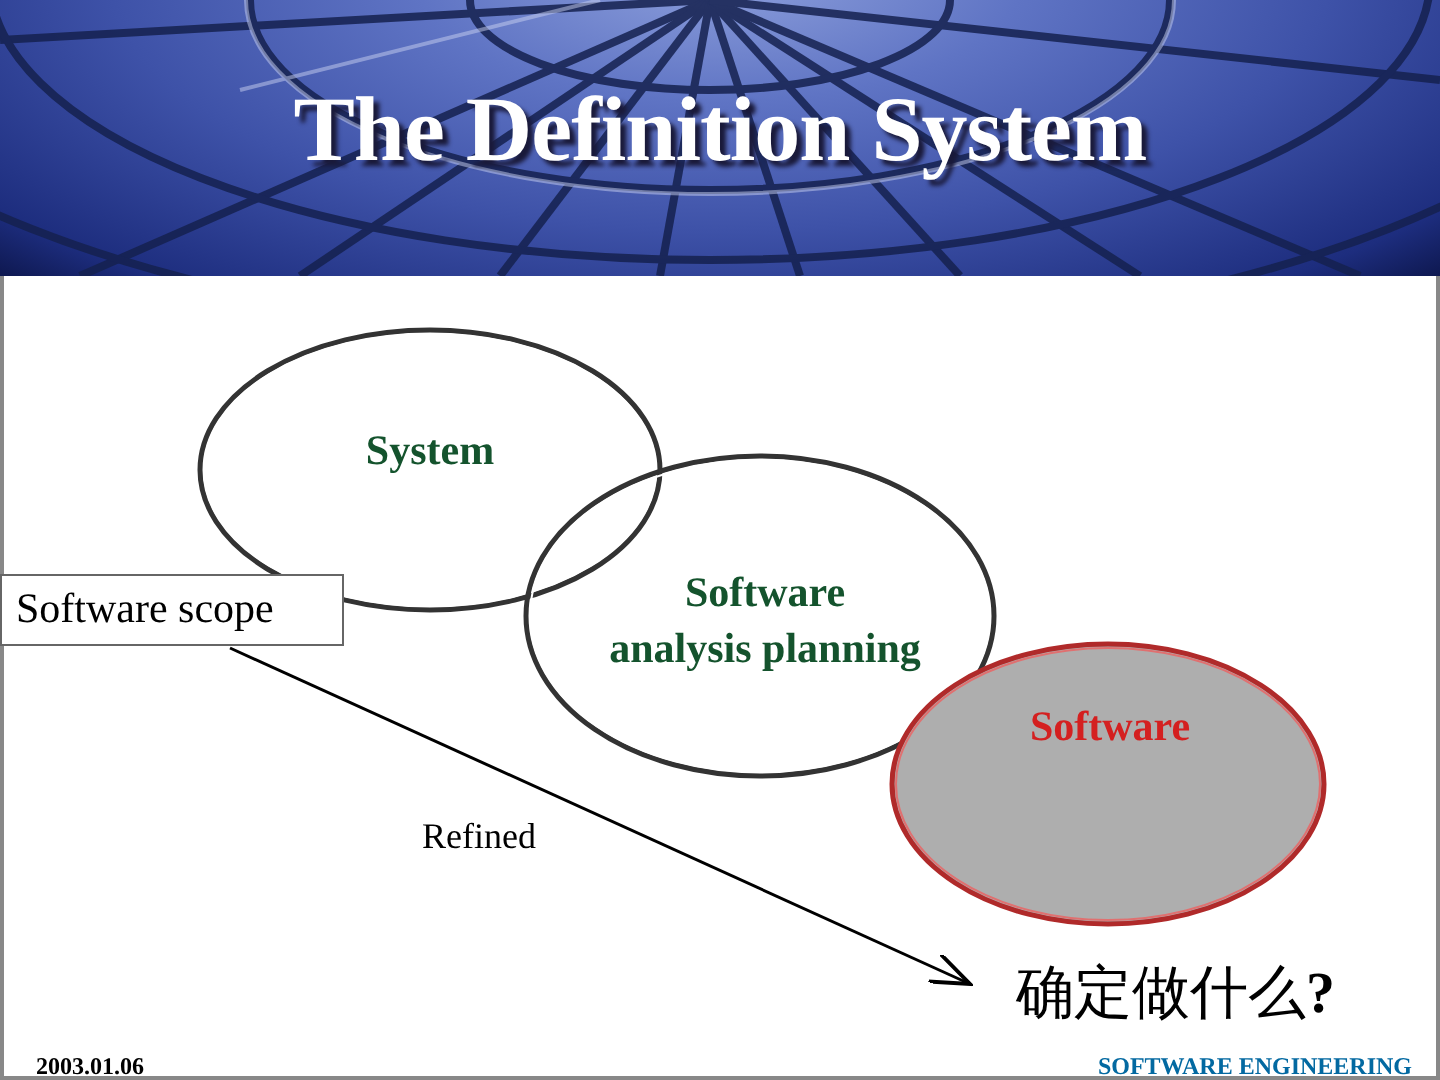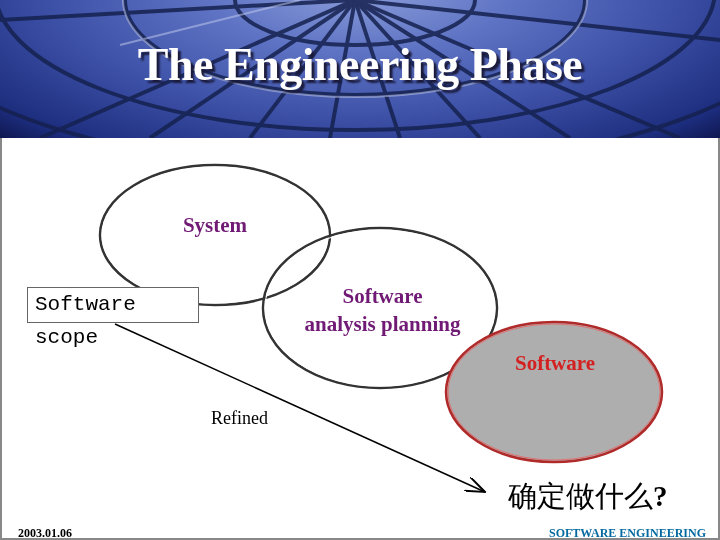--- a/index.html
+++ b/index.html
@@ -6,26 +6,26 @@
   body { width:720px; height:540px; position:relative; overflow:hidden; background:#fff; font-family:"Liberation Serif", serif; }
   .header { position:absolute; left:0; top:0; width:720px; height:138px; overflow:hidden;
     background: radial-gradient(ellipse at 50% -10%, #8ea0dc 0%, #5f74c4 30%, #3e52a8 60%, #1d2d7e 90%, #0e1850 100%); }
   .header svg { position:absolute; left:0; top:0; }
   .title { position:absolute; left:0; top:38px; width:720px; text-align:center; font-family:"Liberation Serif", serif;
     font-weight:bold; font-size:46px; color:#fff; text-shadow:3px 3px 2px #1a1a3a; letter-spacing:-0.5px; }
   .frame-left { position:absolute; left:0; top:138px; width:2px; height:402px; background:#888; }
   .frame-right { position:absolute; right:0; top:138px; width:2px; height:402px; background:#888; }
   .frame-bottom { position:absolute; left:0; bottom:0; width:720px; height:2px; background:#888; }
   .diagram { position:absolute; left:0; top:0; }
-  .label { position:absolute; text-align:center; font-weight:bold; color:#701a75; line-height:28px; }
+  .label { position:absolute; text-align:center; font-weight:bold; color:#14532d; line-height:28px; }
   .lbl-sys { left:130px; top:211px; width:170px; font-size:21px; }
   .lbl-spp { left:290px; top:282px; width:185px; font-size:21px; }
   .lbl-sra { left:465px; top:349px; width:180px; font-size:21px; color:#d42020; line-height:29px; }
-  .scope-box { position:absolute; left:27px; top:287px; width:172px; height:36px; border:1.5px solid #666; box-sizing:border-box; background:#fff;
-    font-size:21px; line-height:33px; padding-left:7px; color:#000;font-family:Liberation Mono, monospace; }
+  .scope-box { position:absolute; left:0; top:287px; width:172px; height:36px; border:1.5px solid #666; box-sizing:border-box; background:#fff;
+    font-size:21px; line-height:33px; padding-left:7px; color:#000; }
   .refined { position:absolute; left:211px; top:408px; font-size:18px; color:#000000;font-family:Liberation Serif, serif; }
   .question { position:absolute; left:508px; top:477px; font-size:29px; color:#000; font-family:"DejaVu Sans", sans-serif; }
   .question b { font-family:"Liberation Serif", serif; }
   .footer-date { position:absolute; left:18px; top:526px; font-size:12px; font-weight:bold; color:#000; }
   .footer-course { position:absolute; right:14px; top:526px; font-size:12px; font-weight:bold; color:#0369a1; }
 </style>
 </head>
 <body>
 
 <div class="header">
@@ -44,21 +44,21 @@
       <ellipse cx="355" cy="0" rx="120" ry="45"></ellipse>
       <ellipse cx="355" cy="0" rx="230" ry="95"></ellipse>
       <ellipse cx="355" cy="-10" rx="360" ry="140"></ellipse>
       <ellipse cx="355" cy="-20" rx="480" ry="190"></ellipse>
     </g>
     <g stroke="#c8d0f0" stroke-width="2" fill="none" opacity="0.5">
       <line x1="120" y1="45" x2="300" y2="0"></line>
       <ellipse cx="355" cy="0" rx="232" ry="97"></ellipse>
     </g>
   </svg>
-  <div class="title">The Engineering Phase</div>
+  <div class="title">The Definition System</div>
 </div>
 
 <div class="frame-left"></div>
 <div class="frame-right"></div>
 <div class="frame-bottom"></div>
 
 <svg class="diagram" width="720" height="540">
   <defs>
     <marker id="arrowhead" markerWidth="14" markerHeight="10" refX="13" refY="5" orient="auto">
       <path d="M0,0 L13,5 L0,10" fill="none" stroke="#000" stroke-width="1.3"></path>

